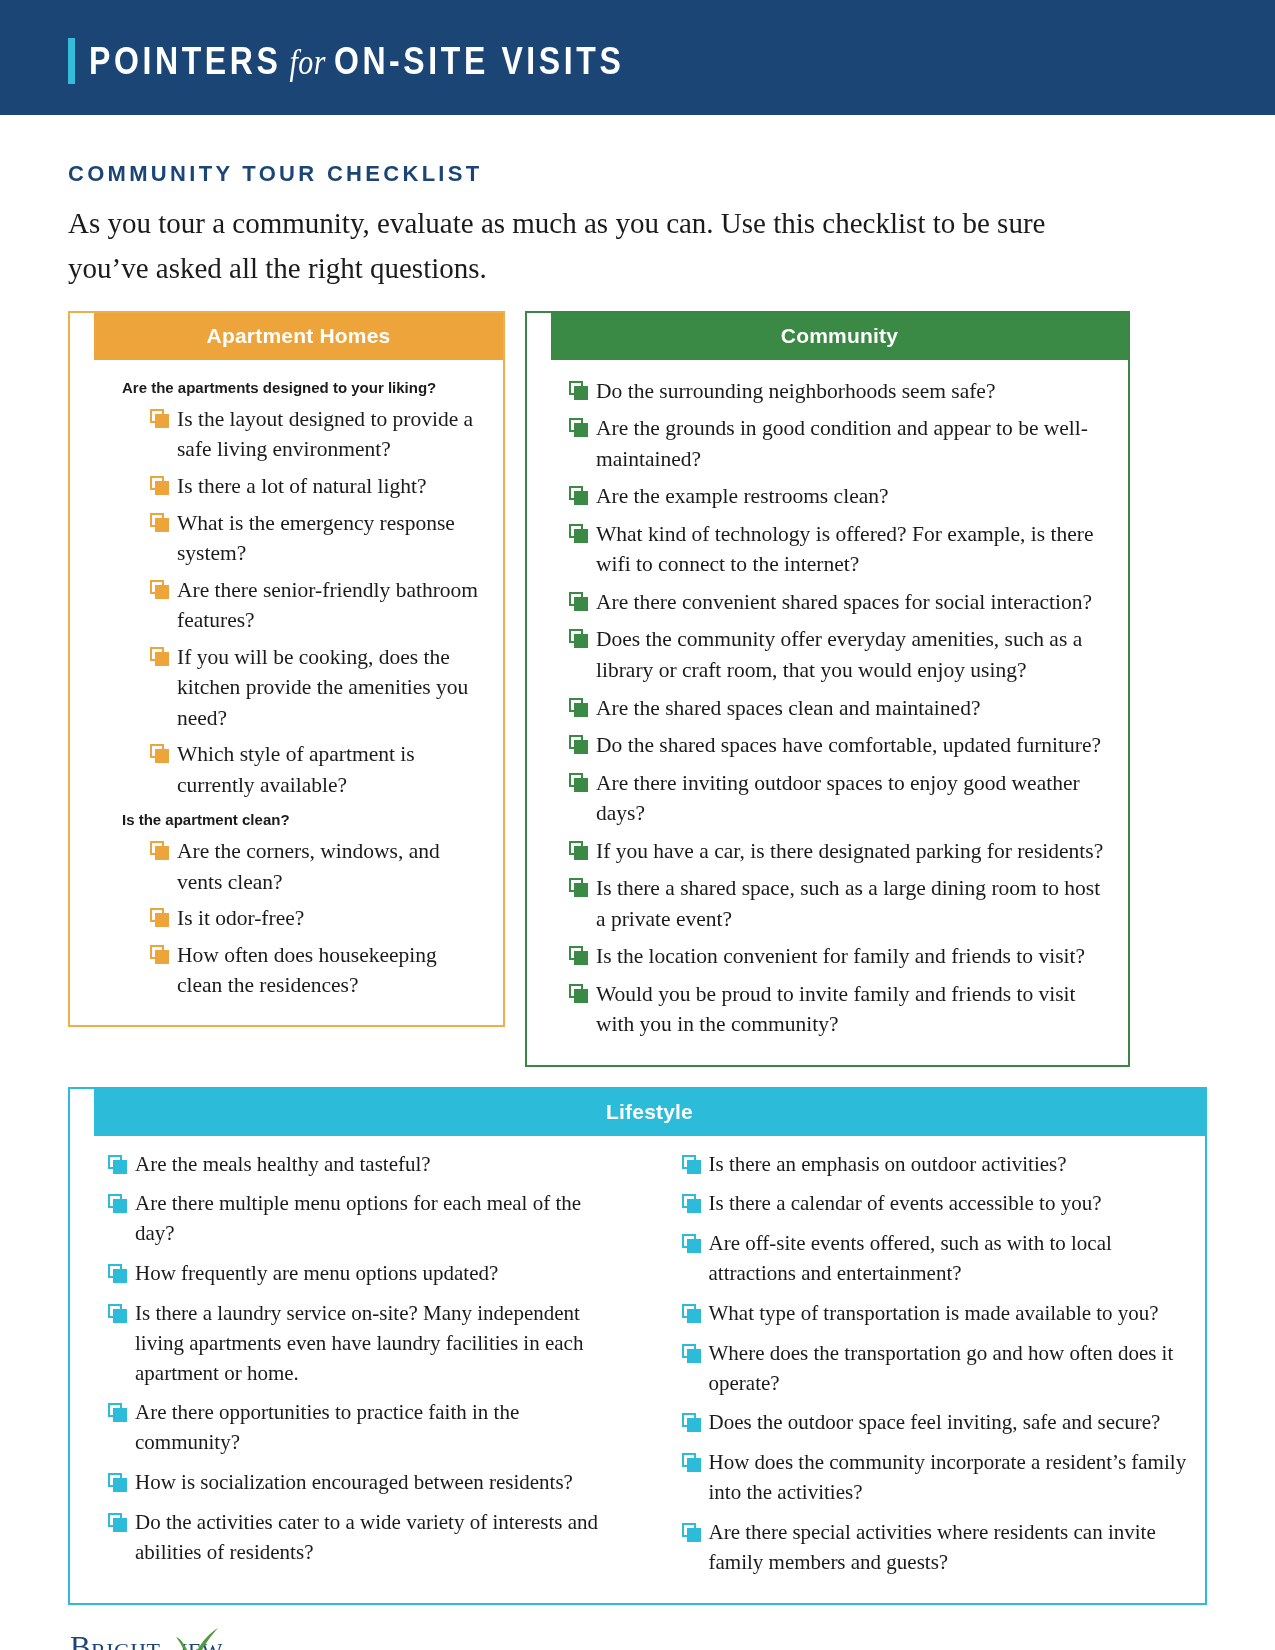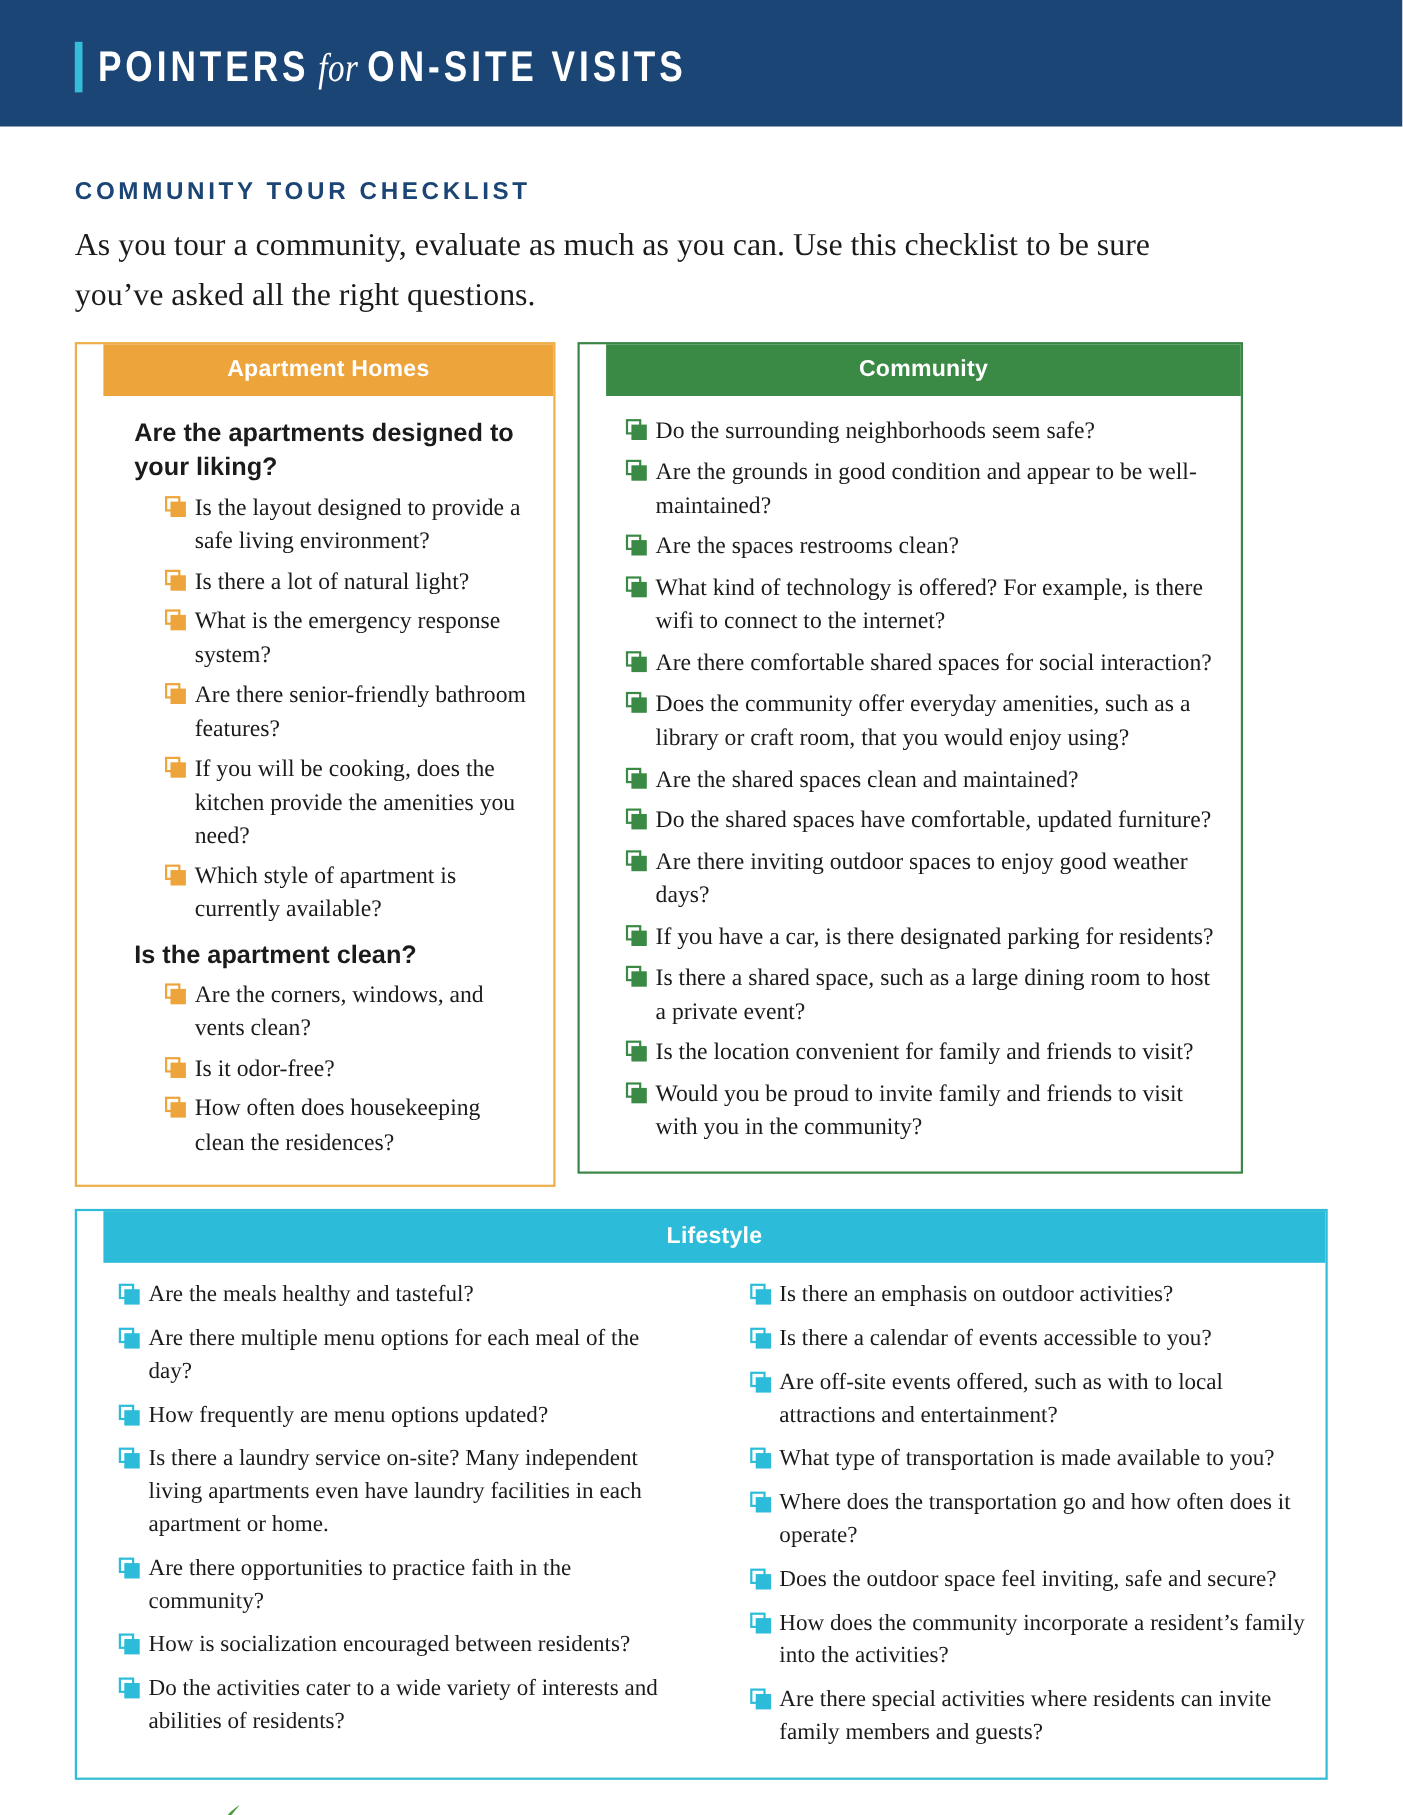--- a/index.html
+++ b/index.html
@@ -115,21 +115,21 @@
   .panel-community { border-color: #3a8647; width: 605px; }
   .panel-community .panel-head { background: #3a8a45; }
 
   .panel-lifestyle { border-color: #2fbbd8; width: 100%; margin-top: 20px; }
   .panel-lifestyle .panel-head { background: #2cbcd9; }
 
   
   .q-group-title {
     font-family: "Liberation Sans", "DejaVu Sans", sans-serif;
     font-weight: bold;
-    font-size: 23px;
+    font-size: 15px;
     color: #1b1b1b;
     line-height: 1.34;
     margin: 2px 0 6px 12px;
     max-width: 350px;
   }
   .q-group-title.second { margin-top: 10px; }
 
   ul.check-list {
     list-style: none;
     margin: 0;
@@ -266,23 +266,23 @@
         </ul>
       </div>
     </div>
 
     <div class="panel panel-community">
       <div class="panel-head">Community</div>
       <div class="panel-body">
         <ul class="check-list">
           <li class="check-item"><span class="cb cb-green"></span><span>Do the surrounding neighborhoods seem safe?</span></li>
           <li class="check-item"><span class="cb cb-green"></span><span>Are the grounds in good condition and appear to be well-maintained?</span></li>
-          <li class="check-item"><span class="cb cb-green"></span><span>Are the spaces restrooms clean?</span></li>
+          <li class="check-item"><span class="cb cb-green"></span><span>Are the example restrooms clean?</span></li>
           <li class="check-item"><span class="cb cb-green"></span><span>What kind of technology is offered? For example, is there wifi to connect to the internet?</span></li>
-          <li class="check-item"><span class="cb cb-green"></span><span>Are there comfortable shared spaces for social interaction?</span></li>
+          <li class="check-item"><span class="cb cb-green"></span><span>Are there convenient shared spaces for social interaction?</span></li>
           <li class="check-item"><span class="cb cb-green"></span><span>Does the community offer everyday amenities, such as a library or craft room, that you would enjoy using?</span></li>
           <li class="check-item"><span class="cb cb-green"></span><span>Are the shared spaces clean and maintained?</span></li>
           <li class="check-item"><span class="cb cb-green"></span><span>Do the shared spaces have comfortable, updated furniture?</span></li>
           <li class="check-item"><span class="cb cb-green"></span><span>Are there inviting outdoor spaces to enjoy good weather days?</span></li>
           <li class="check-item"><span class="cb cb-green"></span><span>If you have a car, is there designated parking for residents?</span></li>
           <li class="check-item"><span class="cb cb-green"></span><span>Is there a shared space, such as a large dining room to host a private event?</span></li>
           <li class="check-item"><span class="cb cb-green"></span><span>Is the location convenient for family and friends to visit?</span></li>
           <li class="check-item"><span class="cb cb-green"></span><span>Would you be proud to invite family and friends to visit with you in the community?</span></li>
         </ul>
       </div>

